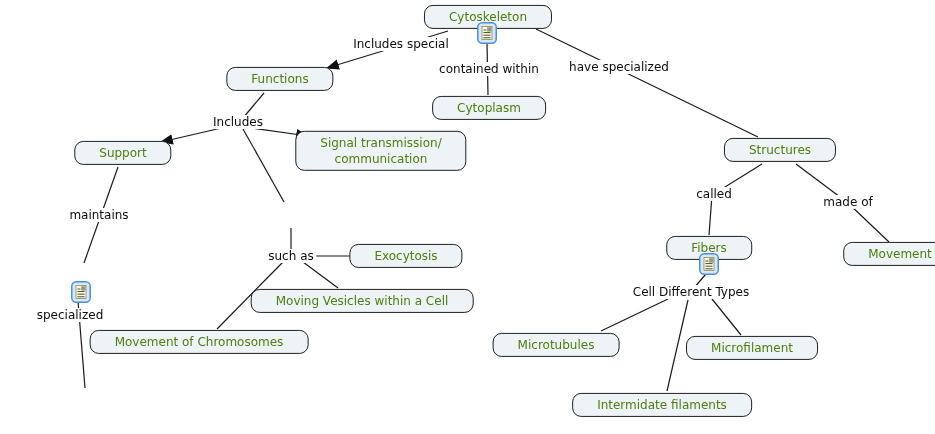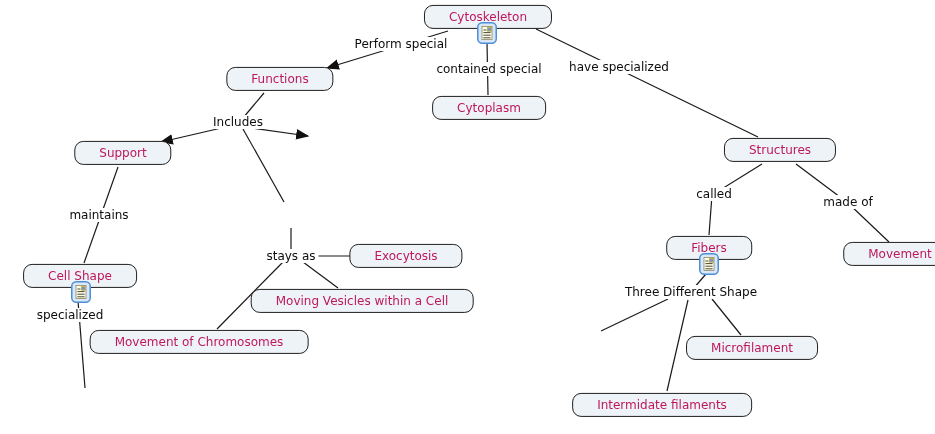--- a/index.html
+++ b/index.html
@@ -5,21 +5,21 @@
   html,body{margin:0;padding:0;background:#fff;}
   .canvas{
     position:relative;width:935px;height:434px;background:#ffffff;
     font-family:"DejaVu Sans","Liberation Sans",sans-serif;
     overflow:hidden;
   }
   .wires{position:absolute;left:0;top:0;width:935px;height:434px;}
   .node{
     position:absolute;transform:translate(-50%,-50%);
     background:#eef3f8;border:1px solid #1f1f1f;border-radius:9px;
-    padding:3px 24px;font-size:12px;line-height:1.35;color:#be185d;
+    padding:3px 24px;font-size:12px;line-height:1.35;color:#4d7c0f;
     text-align:center;white-space:pre-line;z-index:3;
   }
   .linklabel{
     position:absolute;transform:translate(-50%,-50%);
     background:#ffffff;padding:0 3px;font-size:12px;color:#0c0c0c;
     white-space:nowrap;z-index:2;
   }
   .res-icon{
     position:absolute;transform:translate(-50%,-50%);
     width:20px;height:22px;z-index:4;display:block;line-height:0;
@@ -52,42 +52,44 @@
       <line x1="78" y1="301" x2="85" y2="388"></line>
       <polyline points="762,164 712,195 709,235"></polyline>
       <polyline points="796,164 848,203 889,242"></polyline>
       <line x1="706" y1="274" x2="693" y2="289"></line>
       <line x1="668" y1="299" x2="601" y2="331"></line>
       <line x1="688" y1="300" x2="667" y2="391"></line>
       <line x1="712" y1="299" x2="741" y2="335"></line>
     </g>
   </svg>
 
-  <div class="linklabel" style="left:401px;top:44px">Perform special</div>
-  <div class="linklabel" style="left:489px;top:69px">contained special</div>
+  <div class="linklabel" style="left:401px;top:44px">Includes special</div>
+  <div class="linklabel" style="left:489px;top:69px">contained within</div>
   <div class="linklabel" style="left:619px;top:67px">have specialized</div>
   <div class="linklabel" style="left:238px;top:122px">Includes</div>
   <div class="linklabel" style="left:99px;top:215px">maintains</div>
   <div class="linklabel" style="left:70px;top:315px">specialized</div>
-  <div class="linklabel" style="left:291px;top:256px">stays as</div>
+  <div class="linklabel" style="left:291px;top:256px">such as</div>
   <div class="linklabel" style="left:714px;top:194px">called</div>
   <div class="linklabel" style="left:848px;top:202px">made of</div>
-  <div class="linklabel" style="left:691px;top:292px">Three Different Shape</div>
+  <div class="linklabel" style="left:691px;top:292px">Cell Different Types</div>
 
   <div class="node" style="left:488px;top:17px">Cytoskeleton</div>
   <div class="node" style="left:280px;top:79px">Functions</div>
   <div class="node" style="left:489px;top:108px">Cytoplasm</div>
   <div class="node" style="left:780px;top:150px">Structures</div>
   <div class="node" style="left:123px;top:153px">Support</div>
-  <div class="node" style="left:80px;top:276px">Cell Shape</div>
+  <div class="node" style="left:381px;top:151px">Signal transmission/
+communication</div>
   <div class="node" style="left:362px;top:301px">Moving Vesicles within a Cell</div>
   <div class="node" style="left:406px;top:256px">Exocytosis</div>
   <div class="node" style="left:199px;top:342px">Movement of Chromosomes</div>
   <div class="node" style="left:709px;top:248px">Fibers</div>
   <div class="node" style="left:900px;top:254px">Movement</div>
+  <div class="node" style="left:556px;top:345px">Microtubules</div>
   <div class="node" style="left:752px;top:348px">Microfilament</div>
   <div class="node" style="left:662px;top:405px">Intermidate filaments</div>
 
   <span class="res-icon" style="left:487px;top:33px">
     <svg width="20" height="22" viewBox="0 0 20 22">
       <rect x="0.75" y="0.75" width="18.5" height="20.5" rx="4.5" fill="#d9e7f8" stroke="#4d8ed6" stroke-width="1.5"></rect>
       <rect x="5" y="4.5" width="10" height="13" fill="#fffef0" stroke="#8a8a60" stroke-width="0.8"></rect>
       <rect x="10.3" y="5.6" width="4" height="3.6" fill="#6d9bd0" stroke="#caa53a" stroke-width="0.8"></rect>
       <g stroke="#4a4a2a" stroke-width="1">
         <line x1="6.4" y1="8" x2="9.4" y2="8"></line>

